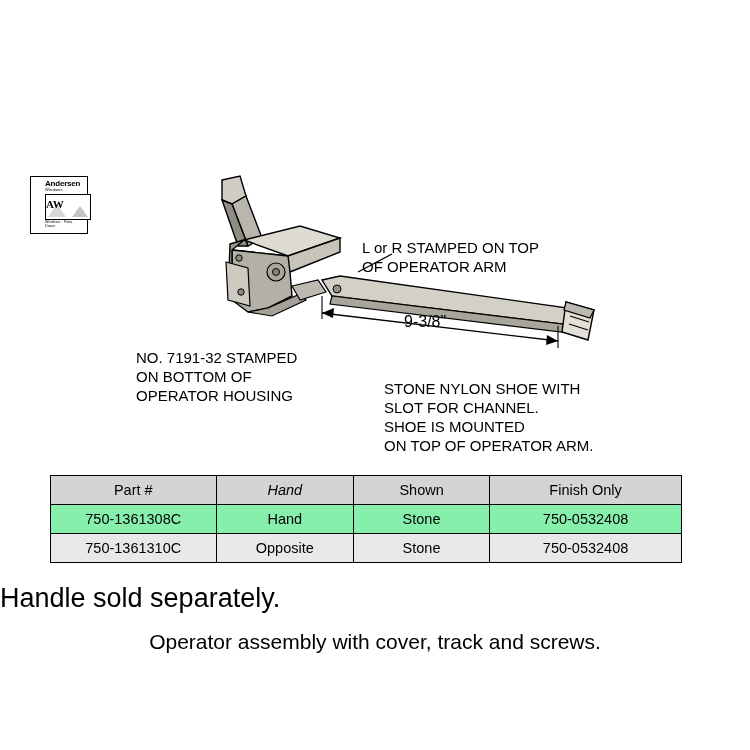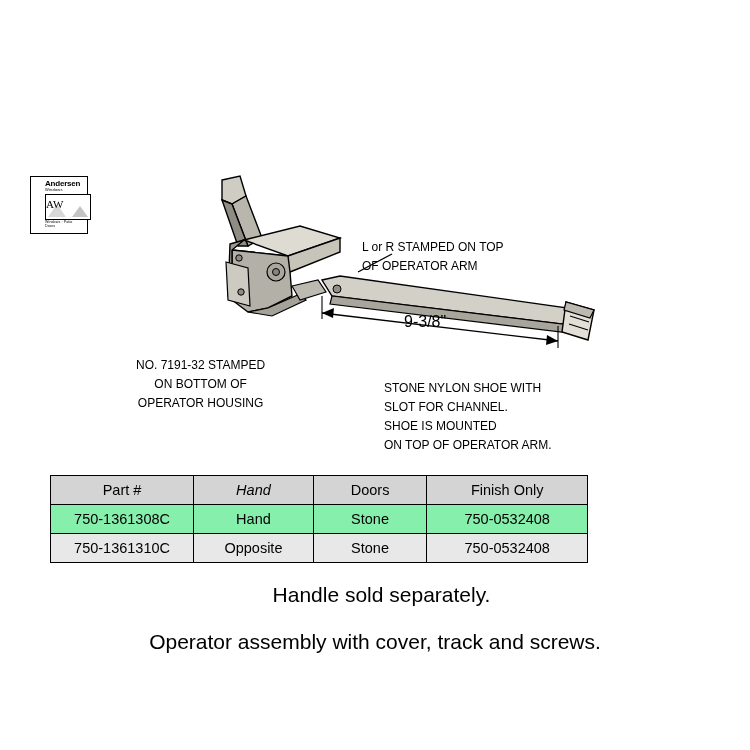--- a/index.html
+++ b/index.html
@@ -49,21 +49,21 @@
     margin: 2px auto 1px auto;
     border: 1px solid #000;
     position: relative;
     background: #fff;
     overflow: hidden;
   }
   .logo-mark .aw {
     position: absolute;
     left: 0; right: 0; top: 4px;
     font-size: 11px;
-    font-weight: normal;
+    font-weight: bold;
     font-family: "Liberation Serif", serif;
   }
   .logo-mark .tri {
     position: absolute;
     width: 0; height: 0;
     border-left: 9px solid transparent;
     border-right: 9px solid transparent;
     border-bottom: 13px solid #d8d8d8;
     left: 2px; top: 9px;
   }
@@ -86,41 +86,41 @@
     position: absolute;
     left: 0;
     top: 0;
     width: 750px;
     height: 470px;
   }
 
   
   .callout {
     position: absolute;
-    font-size: 12px;
+    font-size: 15px;
     line-height: 19px;
     white-space: pre;
     letter-spacing: 0px;
   }
   #callout-stamp-top { left: 362px; top: 238px; }
-  #callout-housing   { left: 136px; top: 356px; text-align: center; }
+  #callout-housing   { left: 136px; top: 348px; }
   #callout-shoe      { left: 384px; top: 379px; }
   .dim-label {
     position: absolute;
     left: 404px;
     top: 313px;
     font-size: 16px;
   }
 
   
   .spec-table {
     position: absolute;
     left: 50px;
     top: 475px;
-    width: 538px;
+    width: 632px;
     border-collapse: collapse;
     font-size: 14.5px;
   }
   .spec-table th,
   .spec-table td {
     border: 1px solid #000;
     text-align: center;
     padding: 3px 2px;
     font-weight: normal;
     height: 22px;
@@ -131,23 +131,22 @@
   .col-part   { width: 170px; }
   .col-hand   { width: 140px; font-style: italic; }
   .col-finish { width: 140px; }
   .col-handle { width: 200px; }
 
   
   .note-main {
     position: absolute;
     left: 0; right: 0;
     top: 583px;
-    text-align: center;
-    font-size: 21px;
-    margin-left: 13px;
+    text-align: left;
+    font-size: 27px;
   }
   .note-sub {
     position: absolute;
     left: 0; right: 0;
     top: 630px;
     text-align: center;
     font-size: 21px;
   }
 </style>
 </head>
@@ -231,21 +230,21 @@
 SHOE IS MOUNTED
 ON TOP OF OPERATOR ARM.</div>
 
 <div class="dim-label">9-3/8"</div>
 
 <table class="spec-table">
   <thead>
     <tr>
       <th class="col-part">Part #</th>
       <th class="col-hand">Hand</th>
-      <th class="col-finish">Doors</th>
+      <th class="col-finish">Shown</th>
       <th class="col-handle">Finish Only</th>
     </tr>
   </thead>
   <tbody>
     <tr class="row-plain">
       <td>750-1361308C</td>
       <td>Hand</td>
       <td>Stone</td>
       <td>750-0532408</td>
     </tr>

